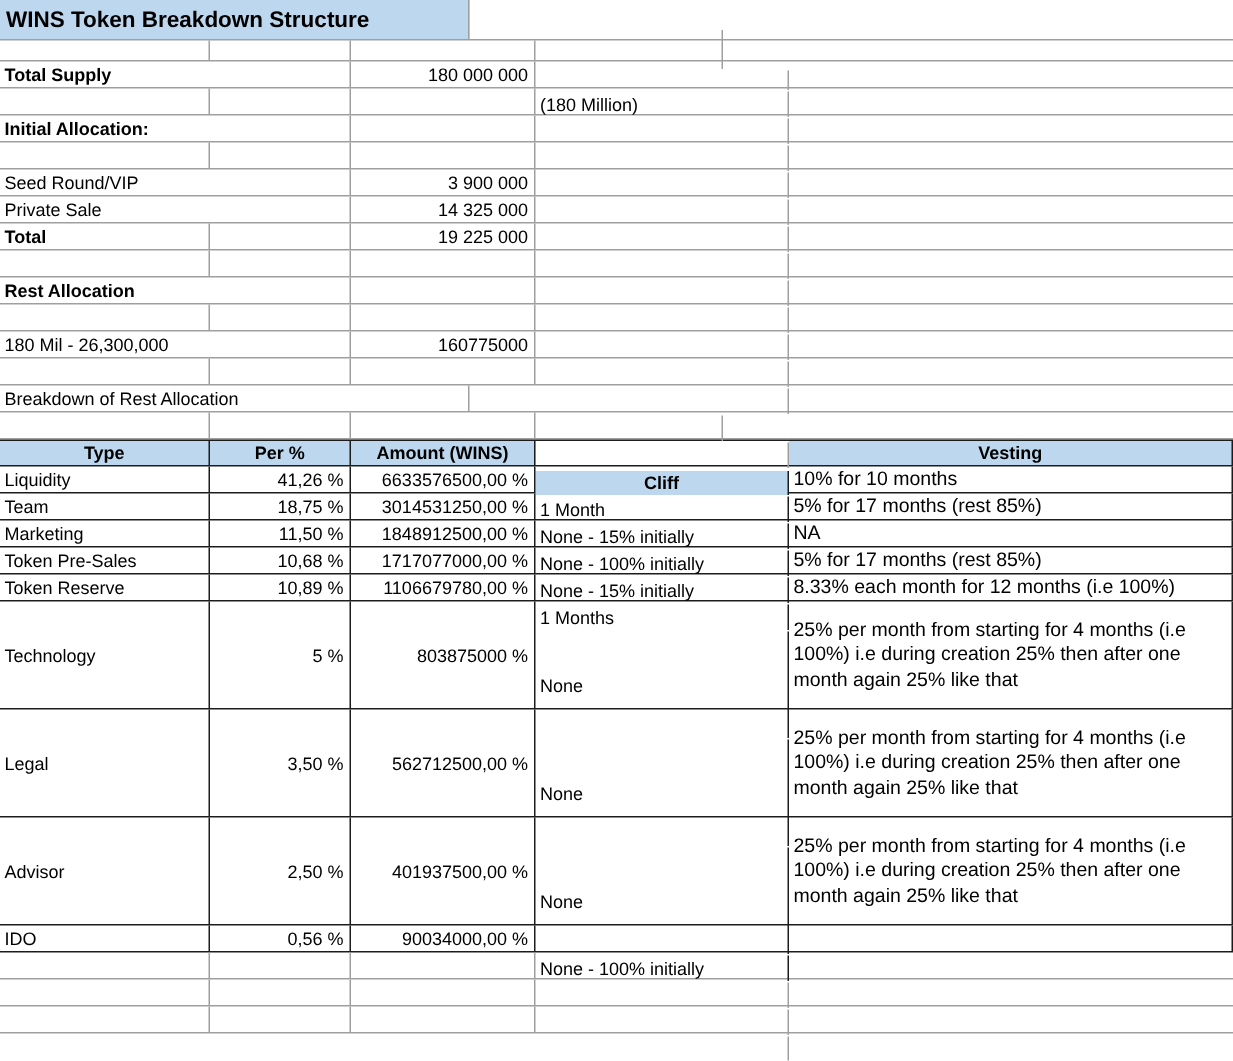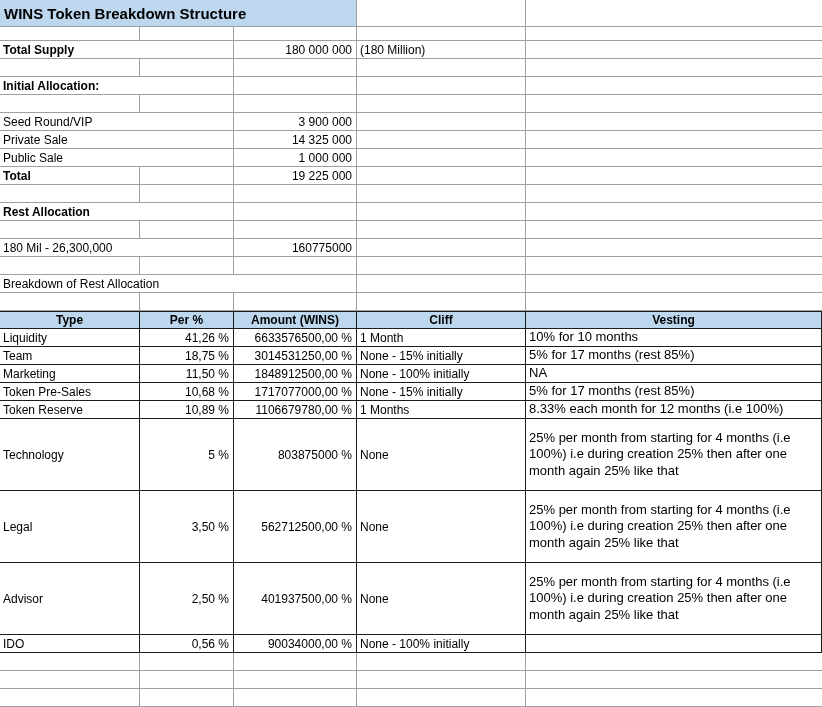--- a/index.html
+++ b/index.html
@@ -18,22 +18,22 @@
   .row{display:flex;width:822px;border-bottom:1px solid var(--grid);}
   .h27{height:27px;}
   .h14{height:14px;}
   .h18{height:18px;}
   .h72{height:72px;}
   .cell{
     display:flex;align-items:center;
     height:100%;overflow:hidden;white-space:nowrap;
   }
   
-  .cA{width:140px;} .cB{width:94px;} .cC{width:123px;} .cD{width:169px;} .cE{width:296px;flex:1;}
-  .cAB{width:234px;} .cABC{width:357px;}
+  .cA{width:140px;} .cB{width:94px;} .cC{width:123px;} .cD{width:169px;margin-top:20px;} .cE{width:296px;flex:1;}
+  .cAB{width:234px;} .cABC{width:313px;}
   
   .gr{border-right:1px solid var(--grid);}
   .b{font-weight:bold;}
   .left{padding-left:3px;}
   .num{justify-content:flex-end;padding-right:4px;}
   
   .title-cell{
     background:var(--fill);
     font-size:15px;font-weight:bold;
     padding-left:4px;
@@ -110,26 +110,20 @@
     <div class="cell cE"></div>
   </div>
 
   <div class="row h18">
     <div class="cell cAB gr left">Private Sale</div>
     <div class="cell cC gr num">14 325 000</div>
     <div class="cell cD gr"></div>
     <div class="cell cE"></div>
   </div>
 
-  <div class="row h18">
-    <div class="cell cAB gr left">Public Sale</div>
-    <div class="cell cC gr num">1 000 000</div>
-    <div class="cell cD gr"></div>
-    <div class="cell cE"></div>
-  </div>
 
   <div class="row h18">
     <div class="cell cA gr left b">Total</div>
     <div class="cell cB gr"></div>
     <div class="cell cC gr num">19 225 000</div>
     <div class="cell cD gr"></div>
     <div class="cell cE"></div>
   </div>
 
   <div class="row h18">

